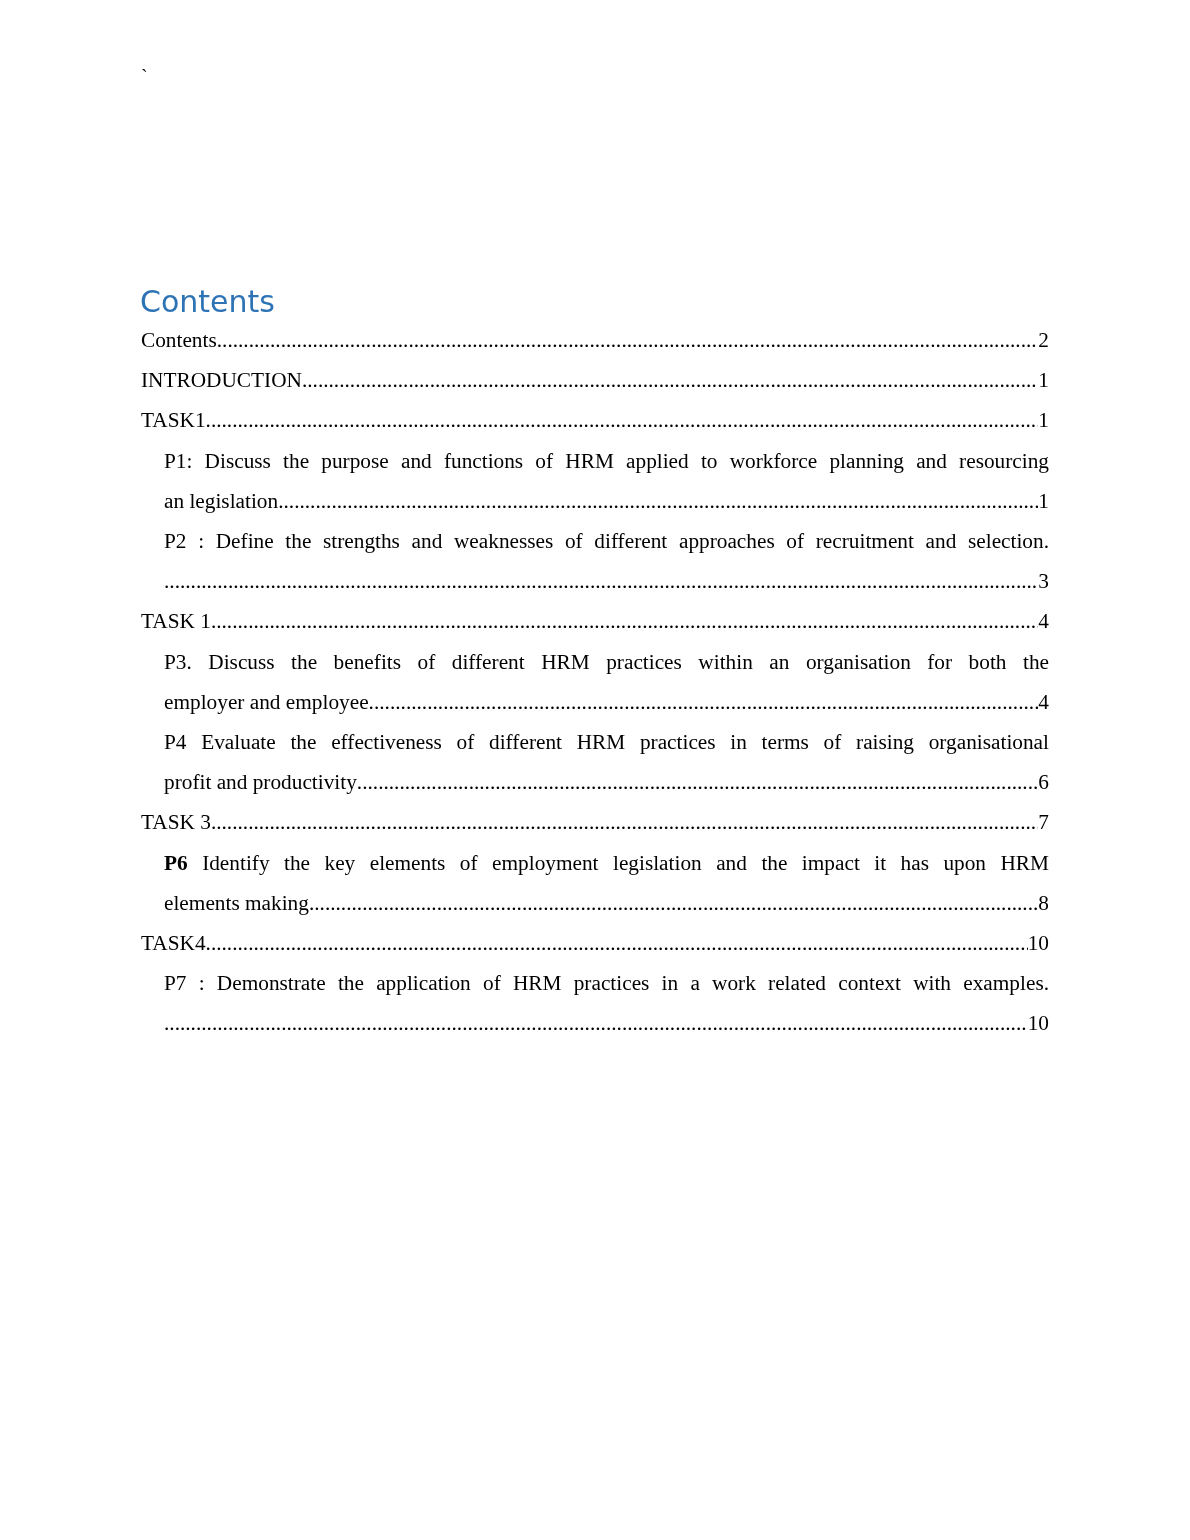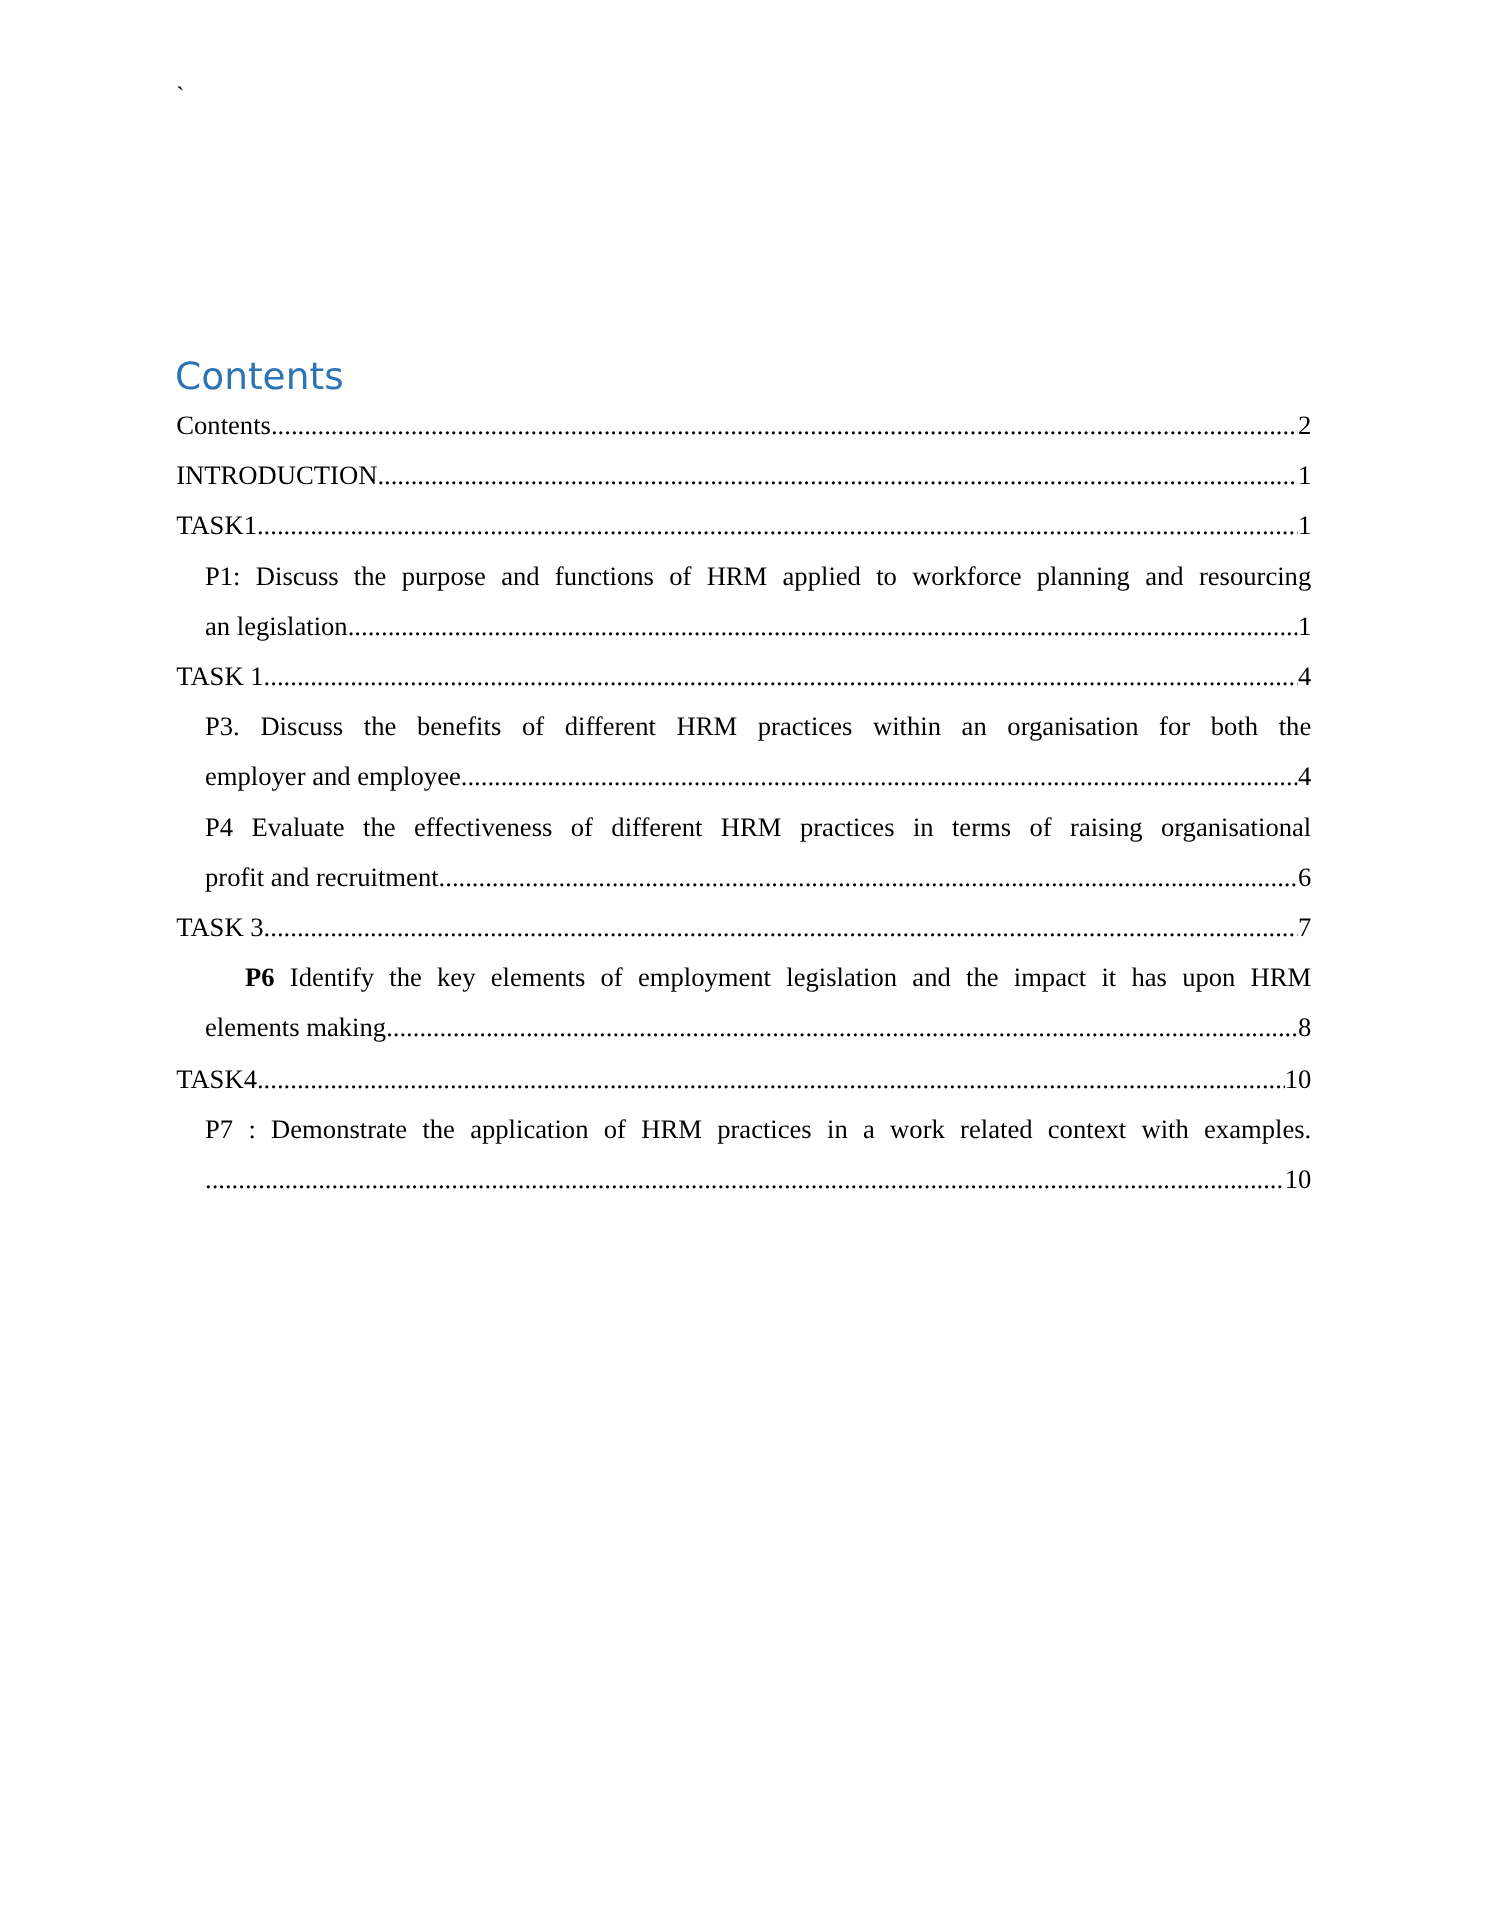--- a/index.html
+++ b/index.html
@@ -17,21 +17,21 @@
     line-height: 40.2px;
   }
   .entry { display: block; }
   .entry.lvl2 { padding-left: 23px; }
   .single { display: flex; align-items: baseline; white-space: nowrap; overflow: hidden; }
   .single .label { flex: 0 0 auto; }
   .single .dots { flex: 1 1 auto; overflow: hidden; white-space: nowrap; letter-spacing: 0; }
   .single .dots::before { content: "........................................................................................................................................................................................................................................................................................................"; }
   .single .page-num { flex: 0 0 auto; }
   .para { text-align: justify; text-align-last: justify; white-space: normal; }
-  .para b { font-weight: bold; margin-left: 32px; }
+  .para b { font-weight: bold; }
 </style>
 </head>
 <body>
 
 <div class="page">
   <div class="tick">`</div>
 
   <h1 class="heading">Contents</h1>
 
   <div class="toc">
@@ -56,40 +56,48 @@
 
     <a class="entry lvl2">
       <div class="para">P1: Discuss the purpose and functions of HRM applied to workforce planning and resourcing</div>
       <div class="single">
         <span class="label">an legislation</span>
           <span class="dots"></span>
           <span class="page-num">1</span>
       </div>
     </a>
 
+    <a class="entry lvl2">
+      <div class="para">P2 : Define the strengths and weaknesses of different approaches of recruitment and selection.</div>
+      <div class="single">
+        <span class="label"></span>
+          <span class="dots"></span>
+          <span class="page-num">3</span>
+      </div>
+    </a>
 
     <a class="entry single">
       <span class="label">TASK 1</span>
         <span class="dots"></span>
         <span class="page-num">4</span>
     </a>
 
     <a class="entry lvl2">
       <div class="para">P3. Discuss the benefits of different HRM practices within an organisation for both the</div>
       <div class="single">
         <span class="label">employer and employee</span>
           <span class="dots"></span>
           <span class="page-num">4</span>
       </div>
     </a>
 
     <a class="entry lvl2">
       <div class="para">P4 Evaluate the effectiveness of different HRM practices in terms of raising organisational</div>
       <div class="single">
-        <span class="label">profit and recruitment</span>
+        <span class="label">profit and productivity</span>
           <span class="dots"></span>
           <span class="page-num">6</span>
       </div>
     </a>
 
     <a class="entry single">
       <span class="label">TASK 3</span>
         <span class="dots"></span>
         <span class="page-num">7</span>
     </a>

